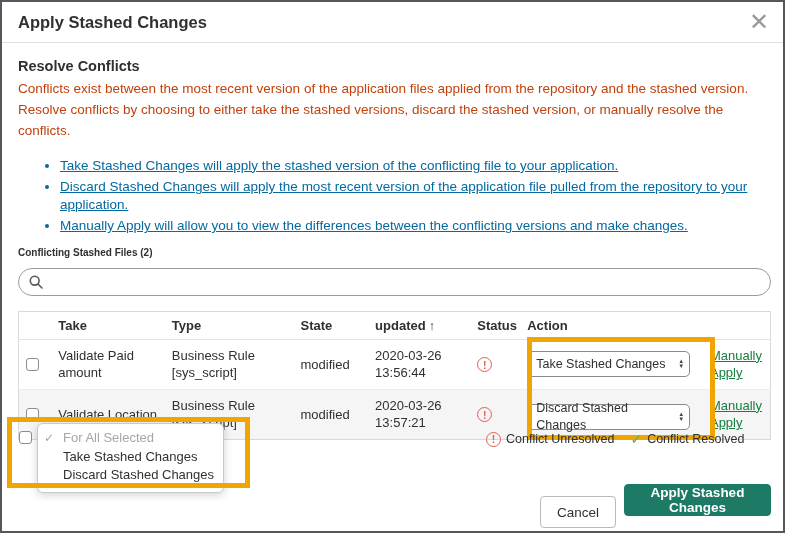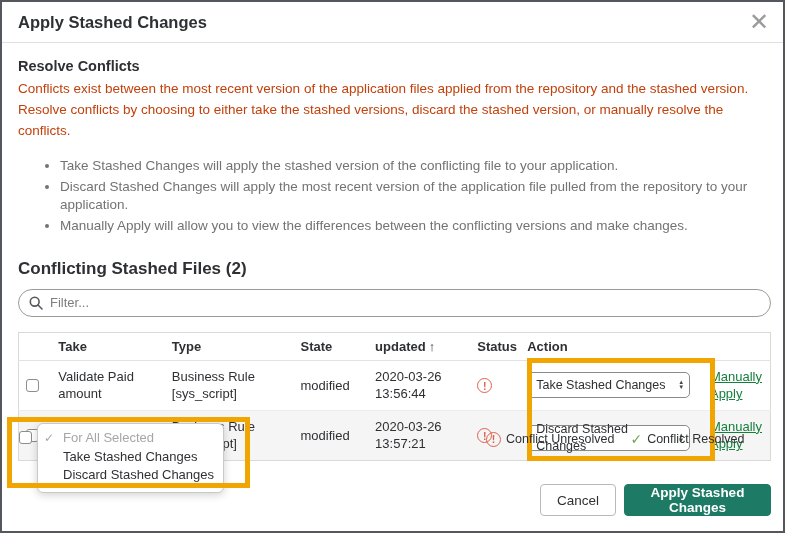--- a/index.html
+++ b/index.html
@@ -29,22 +29,22 @@
     font-size: 24px; line-height: 1;
     color: #9b9b9b;
     background: none; border: none; cursor: pointer;
     font-family: "DejaVu Sans", sans-serif;
   }
   
   .dlg-body { padding: 15px 24px 0 16px; }
   .section-heading { font-size: 14.5px; font-weight: 700; margin-bottom: 5px; }
   .description { font-size: 13.5px; line-height: 1.55; color: #c2410c; max-width: 745px; }
   ul.points { margin: 15px 0 0 0; padding-left: 42px; }
-  ul.points li { font-size: 13.5px; line-height: 1.3; margin-bottom: 4px; color: #737373; }
-  .files-label { margin-top: 24px; font-size: 17px; font-weight: 700; }
+  ul.points li { font-size: 13.5px; line-height: 1.3; margin-bottom: 4px; color: #0369a1; text-decoration: underline; }
+  .files-label { margin-top: 12px; font-size: 10px; font-weight: 700; }
   
   .filter-box {
     margin-top: 10px;
     height: 28px; width: 753px;
     border: 1px solid #9a9a9a; border-radius: 14px;
     display: flex; align-items: center;
     padding: 0 10px; gap: 7px;
     background: #fff;
   }
   .filter-box input {
@@ -136,21 +136,21 @@
   .bulk-menu .menu-item.disabled { color: #a6a6a6; cursor: default; }
   .legend {
     position: absolute; left: 484px; top: 429px;
     display: flex; align-items: center; gap: 16px;
     font-size: 12.5px; color: #2e3033;
   }
   .legend-entry { display: flex; align-items: center; gap: 5px; }
   .check-glyph { color: #68a94f; font-weight: 700; font-size: 14px; }
   
   .btn-cancel {
-    position: absolute; left: 538px; top: 482px;
+    position: absolute; left: 538px; top: 494px;
     width: 76px; height: 32px;
     background: #fff; border: 1px solid #b9b9b9; border-radius: 4px;
     font-size: 13.5px; font-family: inherit; color: #2e3033; cursor: pointer;
   }
   .btn-apply {
     position: absolute; left: 622px; top: 482px;
     width: 147px; height: 32px;
     background: #1d7a64; border: 1px solid #1d7a64; border-radius: 4px;
     font-size: 13.5px; font-weight: 600; font-family: inherit; color: #fff; cursor: pointer;
   }
@@ -177,21 +177,20 @@
 
     <div class="files-label">Conflicting Stashed Files (2)</div>
 
     <div class="filter-box">
       <span class="search-icon">
         <svg width="14" height="14" viewBox="0 0 14 14">
           <circle cx="5.7" cy="5.7" r="4.4" fill="none" stroke="#55595e" stroke-width="1.6"></circle>
           <line x1="9" y1="9" x2="13" y2="13" stroke="#55595e" stroke-width="1.6" stroke-linecap="round"></line>
         </svg>
       </span>
-      <input type="text" placeholder="Filter..." style="">
     </div>
 
     <div class="table-wrap">
       <table class="conflicts">
         <thead>
           <tr>
             <th class="col-check"></th>
             <th class="col-name">Take</th>
             <th class="col-type">Type</th>
             <th class="col-state">State</th>

